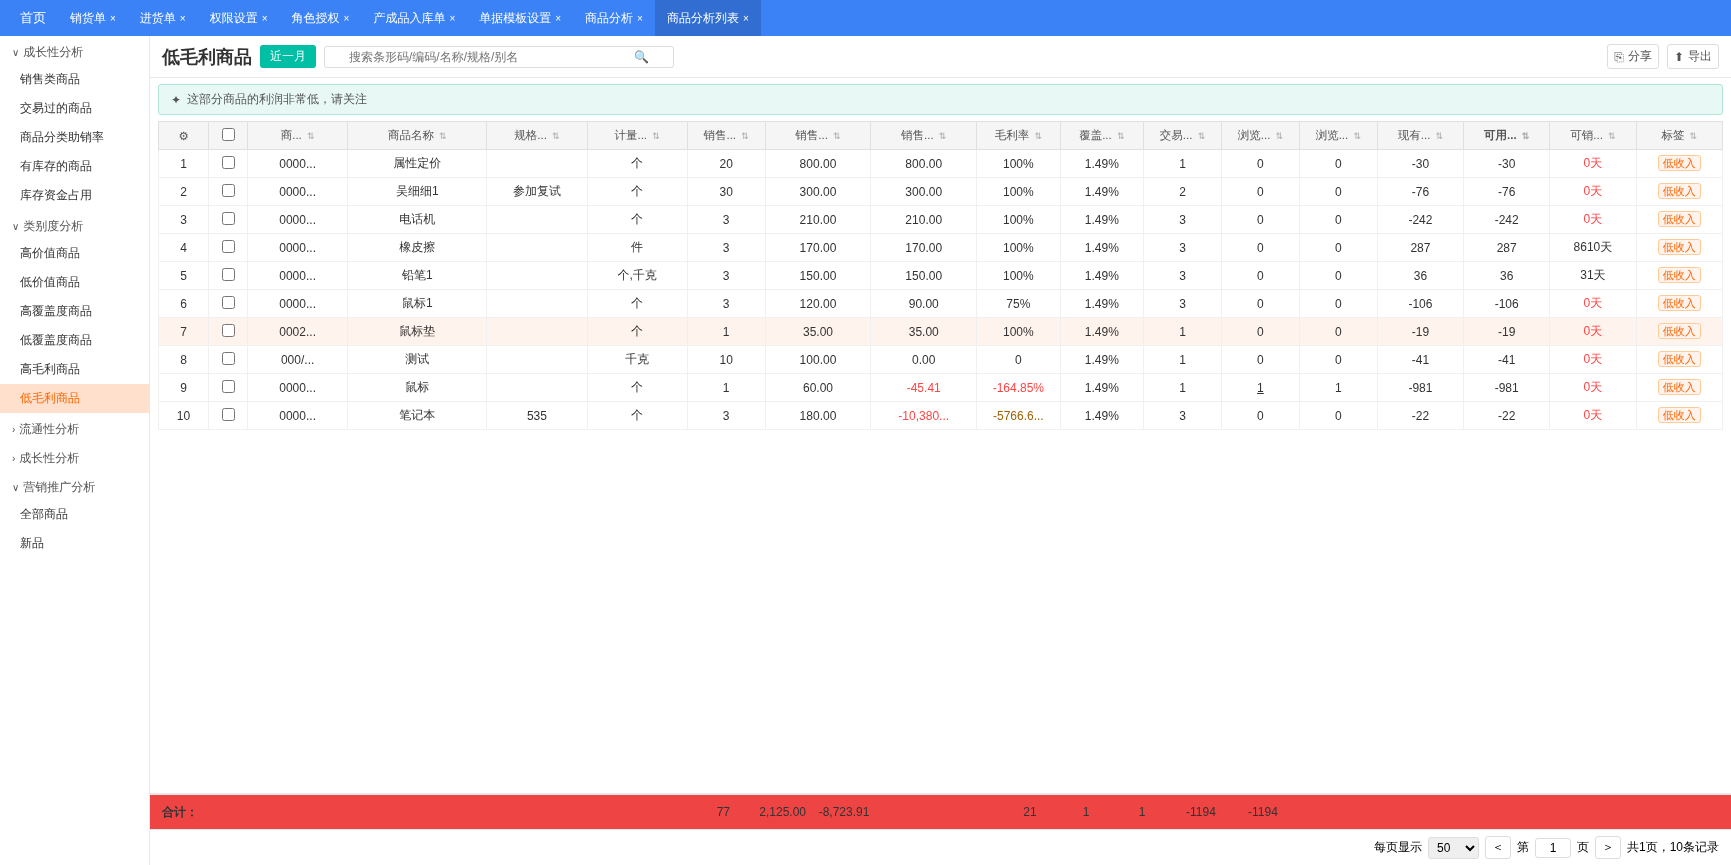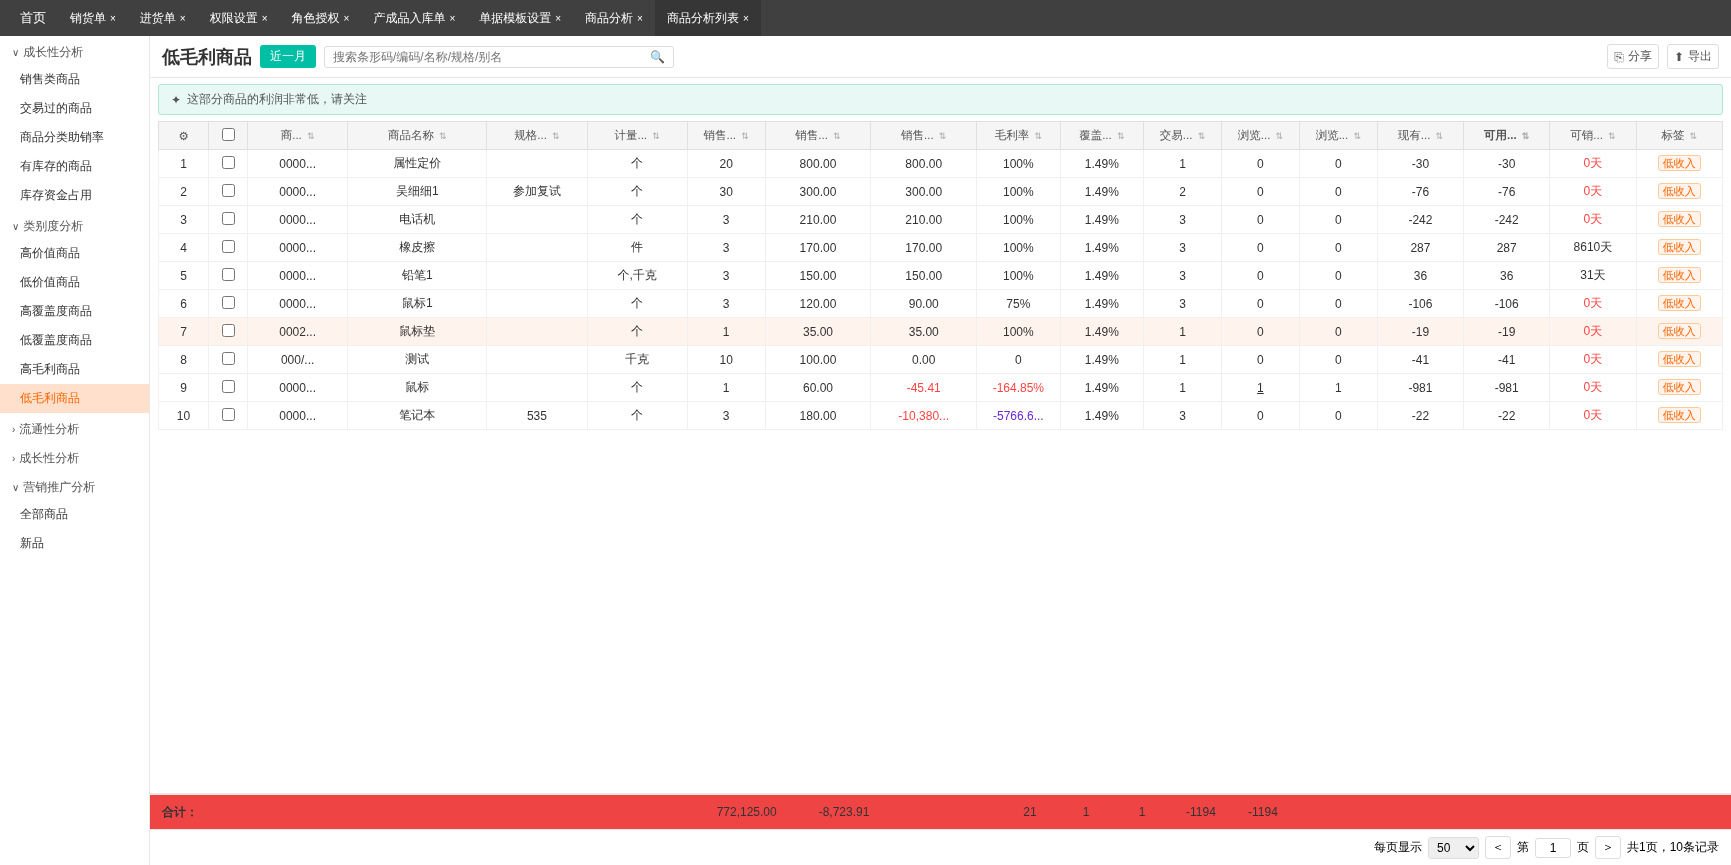--- a/index.html
+++ b/index.html
@@ -1,20 +1,20 @@
 <!DOCTYPE html>
 <html><head>
   <meta charset="utf-8">
   <style>
     * { box-sizing: border-box; margin: 0; padding: 0; font-family: "Microsoft YaHei", "微软雅黑", Arial, sans-serif; font-size: 12px; }
     body { background: #f5f5f5; overflow: hidden; height: 865px; width: 1731px; }
 
     
     .top-nav {
-      background: #404040;
+      background: #3b82f6;
       display: flex;
       align-items: center;
       height: 36px;
       padding: 0 8px;
     }
     .top-nav .nav-item {
       color: #fff;
       padding: 0 12px;
       height: 36px;
       display: flex;
@@ -86,21 +86,21 @@
       border-radius: 3px;
       padding: 3px 10px;
       cursor: pointer;
       font-size: 12px;
     }
     .search-box {
       display: flex;
       align-items: center;
       border: 1px solid #ddd;
       border-radius: 3px;
-      padding: 3px 8px;
+      padding: 3px 24px;
       flex: 1;
       max-width: 350px;
       gap: 20px;
     }
     .search-box input {
       border: none;
       outline: none;
       flex: 1;
       font-size: 12px;
       color: #999;
@@ -569,42 +569,42 @@
             <tr>
       <td>10</td>
       <td><input type="checkbox" style=""></td>
       <td class="text-left">0000...</td>
       <td class="text-left">笔记本</td>
       <td>535</td>
       <td>个</td>
       <td>3</td>
       <td>180.00</td>
       <td style="color:#ff4444">-10,380...</td>
-      <td style="color:#6d28d9">-5766.6...</td>
+      <td style="color:#a16207">-5766.6...</td>
       <td>1.49%</td>
       <td>3</td>
       <td style="">0</td>
       <td>0</td>
       <td>-22</td>
       <td>-22</td>
       <td style="color:#ff4444">0天</td>
       <td><span class="tag-low-income">低收入</span></td>
     </tr>
           </tbody>
       </table>
     </div>
 
     <div class="totals-row">
       <span style="width:200px; padding-left:4px; font-weight:bold;">合计：</span>
       <span style="width:72px;"></span>
       <span style="width:100px;"></span>
       <span style="width:72px;"></span>
       <span style="width:72px;"></span>
       <span style="width:56px; text-align:right;">77</span>
-      <span style="width:76px; text-align:left;">2,125.00</span>
+      <span style="width:76px; text-align:right;">2,125.00</span>
       <span style="width:76px; text-align:center;">-8,723.91</span>
       <span style="width:60px;"></span>
       <span style="width:60px;"></span>
       <span style="width:56px; text-align:center;">21</span>
       <span style="width:56px; text-align:center;">1</span>
       <span style="width:56px; text-align:center;">1</span>
       <span style="width:62px; text-align:center;">-1194</span>
       <span style="width:62px; text-align:center;">-1194</span>
       <span style="width:62px;"></span>
       <span style="width:62px;"></span>

